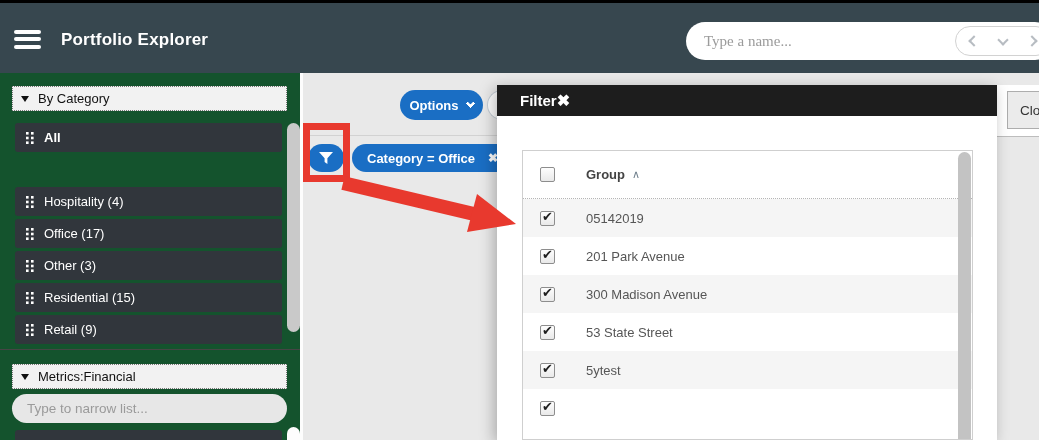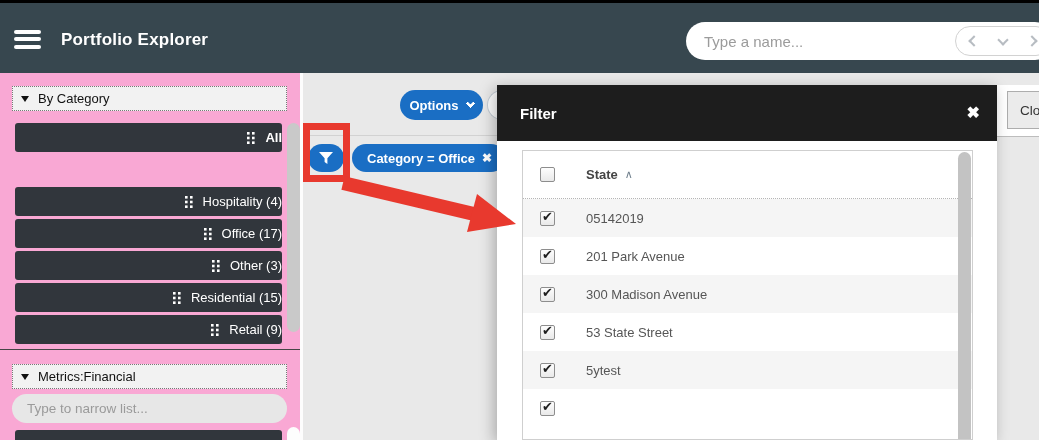--- a/index.html
+++ b/index.html
@@ -8,69 +8,69 @@
   .page { position:relative; width:1039px; height:440px; overflow:hidden; background:#e9e9e9; }
 
   
   .top-edge { position:absolute; left:0; top:0; width:1039px; height:3px; background:#000; z-index:6; }
   .topbar { position:absolute; left:0; top:3px; width:1039px; height:70px; background:#37474f; z-index:5; }
   .hamburger { position:absolute; left:14px; top:27px; width:27px; height:19px; cursor:pointer; }
   .hamburger span { display:block; width:27px; height:3.8px; background:#fff; border-radius:2px; margin-bottom:3.6px; }
   .app-title { position:absolute; left:61px; top:27px; color:#fff; font-size:17px; font-weight:700; letter-spacing:.2px; }
 
   .search-pill { position:absolute; left:686px; top:19px; width:368px; height:38px; background:#fff; border-radius:19px; z-index:6; }
-  .search-input { position:absolute; left:18px; top:0; width:250px; height:38px; border:none; outline:none; background:transparent; font-size:15px; color:#444; font-family:Liberation Sans, sans-serif; }
+  .search-input { position:absolute; left:18px; top:0; width:250px; height:38px; border:none; outline:none; background:transparent; font-size:15px; color:#444; font-family:Liberation Serif, serif; }
   .search-input::placeholder { color:#9b9b9b; }
   .search-nav { position:absolute; left:269px; top:4px; width:96px; height:30px; border:1px solid #d2d2d2; border-radius:16px; display:flex; align-items:center; justify-content:space-around; background:#fff; }
   .chev { display:inline-block; width:8px; height:8px; border-right:2.6px solid #b7bcc2; border-bottom:2.6px solid #b7bcc2; }
   .chev-left  { transform:rotate(135deg); margin-left:4px; }
   .chev-down  { transform:rotate(45deg); margin-top:-3px; }
   .chev-right { transform:rotate(-45deg); margin-right:4px; }
   .nav-btn { width:30px; height:30px; display:flex; align-items:center; justify-content:center; cursor:pointer; background:transparent; border:none; }
 
   
-  .sidebar { position:absolute; left:0; top:73px; width:303px; height:367px; background:#f9a8d4; z-index:2; }
+  .sidebar { position:absolute; left:0; top:73px; width:303px; height:367px; background:#14532d; z-index:2; }
   .side-track { position:absolute; left:300px; top:0; width:3px; height:367px; background:#fdfdfd; }
   .section-head { position:absolute; left:12px; width:275px; height:25px; background:#f2f2f2; border:1px dotted #777; display:flex; align-items:center; padding-left:8px; cursor:pointer; }
   .section-head .tri { width:0; height:0; border-left:4.5px solid transparent; border-right:4.5px solid transparent; border-top:6px solid #111; margin-right:9px; }
   .section-head .lbl { font-size:13px; color:#111; }
   .head-category { top:13px; }
   .head-metrics { top:291px; }
-  .side-item { position:absolute; left:15px; width:267px; height:29px; background:#31363c; border-radius:3px; display:flex; align-items:center; padding-left:11px; cursor:pointer;justify-content:flex-end; }
+  .side-item { position:absolute; left:15px; width:267px; height:29px; background:#31363c; border-radius:3px; display:flex; align-items:center; padding-left:11px; cursor:pointer; }
   .side-item .grid-ic { margin-right:10px; flex:none; display:block; }
   .side-item .itxt { color:#fff; font-size:13px; }
   .bold .itxt { font-weight:700; }
   .side-divider { position:absolute; left:0; top:276px; width:303px; height:1px; background:#454545; }
   .narrow-pill { position:absolute; left:12px; top:321px; width:275px; height:29px; background:#e7e7e7; border-radius:15px; }
   .narrow-input { width:100%; height:100%; border:none; outline:none; background:transparent; border-radius:15px; padding-left:15px; font-size:13.5px; color:#555; font-family:"Liberation Sans",sans-serif; }
   .narrow-input::placeholder { color:#9a9a9a; }
   .partial-item { position:absolute; left:15px; top:357px; width:267px; height:10px; background:#31363c; border-radius:3px 3px 0 0; }
   .side-thumb { position:absolute; left:287px; top:50px; width:13px; height:209px; background:#c9c9c9; border-radius:7px; cursor:pointer; }
   .side-thumb2 { position:absolute; left:287px; top:354px; width:13px; height:13px; background:#fdfdfd; border-radius:7px 7px 0 0; cursor:pointer; }
 
   
   .main-divider { position:absolute; left:303px; top:135px; width:736px; height:1px; background:#d2d2d2; z-index:1; }
   .btn-blue { position:absolute; top:90px; height:30px; border:none; border-radius:15px; background:#1a6ec4; color:#fff; font-size:13px; font-weight:700; display:flex; align-items:center; justify-content:center; gap:8px; cursor:pointer; font-family:"Liberation Sans",sans-serif; z-index:2; }
   .btn-query { left:318px; width:74px; }
   .btn-options { left:400px; width:83px; }
   .chev-w { display:inline-block; width:7px; height:7px; border-right:3px solid #fff; border-bottom:3px solid #fff; transform:rotate(45deg); margin-top:-4px; border-radius:1px; }
   .btn-sliver { position:absolute; left:487px; top:90px; width:15px; height:30px; background:#fff; border:1px solid #c4cdd6; border-right:none; border-radius:15px 0 0 15px; z-index:2; }
 
   .filter-pill { position:absolute; left:308px; top:144px; width:36px; height:28px; background:#1a6ec4; border:none; border-radius:14px; display:flex; align-items:center; justify-content:center; cursor:pointer; z-index:2; }
-  .chip { position:absolute; left:352px; top:144px; height:28px; padding:0 13px 0 15px; background:#1a6ec4; border-radius:14px; display:inline-flex; align-items:center; gap:7px; z-index:2; cursor:default; }
+  .chip { position:absolute; left:352px; top:144px; height:28px; padding:0 13px 0 15px; background:#1a6ec4; border-radius:14px; display:inline-flex; align-items:center; gap:13px; z-index:2; cursor:default; }
   .chip .clbl { color:#fff; font-size:13px; font-weight:700; }
   .chip .cx { color:#fff; font-size:12px; font-weight:700; cursor:pointer; }
 
   
   .anno-box { position:absolute; left:303px; top:123px; width:47px; height:59px; border:7px solid #e8392e; z-index:40; pointer-events:none; }
   .anno-arrow { position:absolute; left:330px; top:175px; z-index:40; pointer-events:none; }
 
   
   .modal { position:absolute; left:497px; top:85px; width:500px; height:355px; background:#fff; box-shadow:-3px 3px 14px rgba(0,0,0,.28); z-index:30; }
-  .modal-head { position:absolute; left:0; top:0; width:500px; height:56px; background:#1d1d1d; display:flex; align-items:center; justify-content:space-between; padding:0 17px 0 23px; }
+  .modal-head { position:absolute; left:0; top:0; width:500px; height:31px; background:#1d1d1d; display:flex; align-items:center; padding:0 17px 0 23px; }
   .modal-title { color:#fff; font-size:15px; font-weight:700; }
   .modal-x { color:#fff; font-size:16px; font-weight:700; background:none; border:none; cursor:pointer; line-height:1; font-family:"Liberation Sans",sans-serif; }
   .mtable { position:absolute; left:25px; top:65px; width:451px; height:290px; background:#fff; border:1px solid #cfcfcf; overflow:hidden; }
   .trow-head { height:48px; border-bottom:1px dotted #b5b5b5; display:flex; align-items:center; }
   .trow { height:38px; display:flex; align-items:center; }
   .trow:nth-child(odd) { background:#f5f5f5; }
   .cb { width:15px; height:15px; border:1px solid #8d8d8d; border-radius:2px; background:linear-gradient(#fdfdfd,#e9e9e9); margin:0 0 0 17px; position:relative; flex:none; cursor:pointer; }
   .cb .ck { position:absolute; left:1px; top:-3px; font-size:13px; color:#1d1d1d; }
   .rname { margin-left:31px; font-size:13px; color:#565656; }
   .hname { margin-left:31px; font-size:13px; font-weight:700; color:#444; }
@@ -239,21 +239,21 @@
   </svg>
 
   <div class="modal">
     <div class="modal-head">
       <span class="modal-title">Filter</span>
       <button class="modal-x">✖</button>
     </div>
     <div class="mtable">
       <div class="trow-head">
         <div class="cb"></div>
-        <span class="hname">State</span>
+        <span class="hname">Group</span>
         <span class="sortc">∧</span>
       </div>
       <div>
         <div class="trow">
           <div class="cb">
               <span class="ck">✔</span>
             </div>
           <span class="rname">05142019</span>
         </div>
         <div class="trow">

